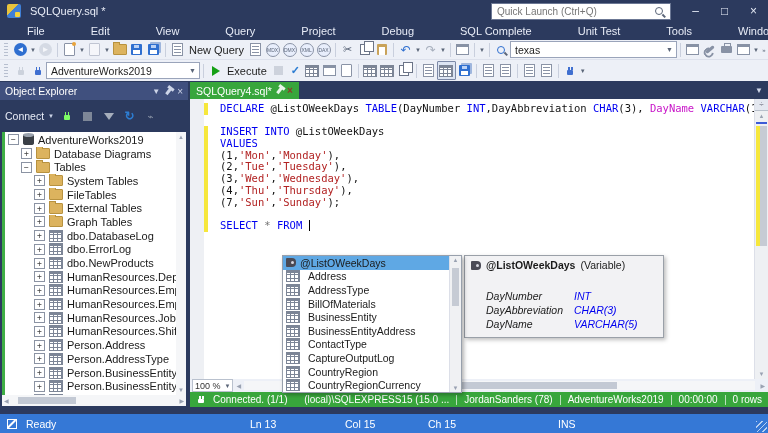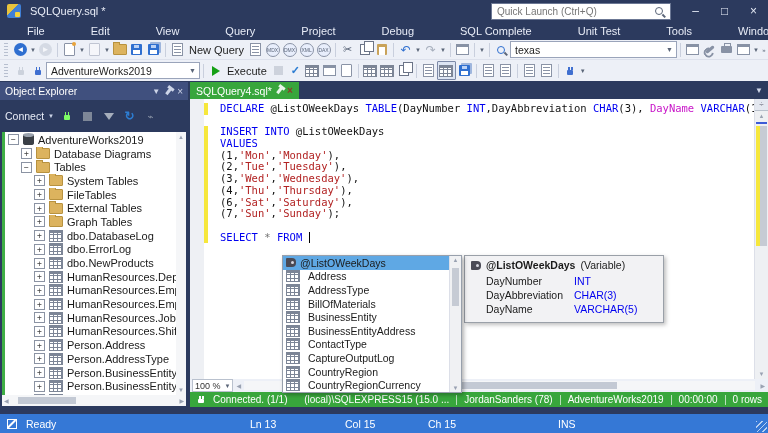--- a/index.html
+++ b/index.html
@@ -157,21 +157,21 @@
   .icon-var::after{content:"";position:absolute;right:2px;top:3px;width:3px;height:3px;background:#d8d8e0;border-radius:50%;}
   .ac-scroll{position:absolute;right:0;top:0;bottom:0;width:11px;background:#f0f1f3;border-left:1px solid #dcdfe8;}
   .ac-scroll .up{position:absolute;top:1px;left:0;right:0;text-align:center;color:#9aa2b2;font-size:6px;}
   .ac-scroll .down{position:absolute;bottom:1px;left:0;right:0;text-align:center;color:#9aa2b2;font-size:6px;}
   .ac-thumb{position:absolute;top:12px;left:2px;width:7px;height:38px;background:#c6cbd4;}
 
   
   .tip{position:absolute;left:274px;top:173px;width:186px;background:#f2f2f4;border:1px solid #9aa0a8;box-shadow:2px 2px 4px rgba(0,0,0,.25);z-index:29;padding:3px 6px 5px 6px;font-size:10.5px;}
   .tip-head{display:flex;align-items:center;gap:5px;color:#1a1a1a;}
   .tip-name{font-weight:bold;}
-  .tip-rows{margin:4px 0 0 15px;}
+  .tip-rows{margin:19px 0 0 15px;font-style:italic;}
   .tip-row{display:flex;height:14px;}
   .tip-col-name{width:88px;color:#1a1a1a;}
   .tip-col-type{color:#0000f0;}
 
   
   .statusbar{position:absolute;left:0;right:0;bottom:0;height:19px;background:#3578d6;color:#fff;font-size:10.5px;}
   .sb-item{position:absolute;top:0;height:19px;display:flex;align-items:center;}
   .sb-glyph{width:8px;height:8px;border:1.5px solid #fff;position:relative;}
   .sb-glyph::after{content:"";position:absolute;left:-2px;top:3px;width:11px;height:1.5px;background:#fff;transform:rotate(-45deg);}
   .sb-grip{position:absolute;right:1px;bottom:1px;width:11px;height:11px;
@@ -538,21 +538,20 @@
       <div class="gutter"></div>
       <div class="code-lines">
           <div class="code-line"><span class="ln-margin"></span><span class="ln-change on"></span><span class="ln-text"><span class="tk-k">DECLARE </span><span class="tk-p">@ListOWeekDays </span><span class="tk-k">TABLE</span><span class="tk-p">(DayNumber </span><span class="tk-k">INT</span><span class="tk-p">,DayAbbreviation </span><span class="tk-k">CHAR</span><span class="tk-p">(</span><span class="tk-n">3</span><span class="tk-p">), </span><span class="tk-m">DayName </span><span class="tk-k">VARCHAR</span><span class="tk-p">(</span><span class="tk-n">10</span><span class="tk-p">));</span></span></div>
           <div class="code-line"><span class="ln-margin"></span><span class="ln-change"></span><span class="ln-text"></span></div>
           <div class="code-line"><span class="ln-margin"></span><span class="ln-change on"></span><span class="ln-text"><span class="tk-k">INSERT INTO </span><span class="tk-p">@ListOWeekDays</span></span></div>
           <div class="code-line"><span class="ln-margin"></span><span class="ln-change on"></span><span class="ln-text"><span class="tk-k">VALUES</span></span></div>
           <div class="code-line"><span class="ln-margin"></span><span class="ln-change on"></span><span class="ln-text"><span class="tk-p">(1,</span><span class="tk-s">'Mon'</span><span class="tk-p">,</span><span class="tk-s">'Monday'</span><span class="tk-p">),</span></span></div>
           <div class="code-line"><span class="ln-margin"></span><span class="ln-change on"></span><span class="ln-text"><span class="tk-p">(2,</span><span class="tk-s">'Tue'</span><span class="tk-p">,</span><span class="tk-s">'Tuesday'</span><span class="tk-p">),</span></span></div>
           <div class="code-line"><span class="ln-margin"></span><span class="ln-change on"></span><span class="ln-text"><span class="tk-p">(3,</span><span class="tk-s">'Wed'</span><span class="tk-p">,</span><span class="tk-s">'Wednesday'</span><span class="tk-p">),</span></span></div>
           <div class="code-line"><span class="ln-margin"></span><span class="ln-change on"></span><span class="ln-text"><span class="tk-p">(4,</span><span class="tk-s">'Thu'</span><span class="tk-p">,</span><span class="tk-s">'Thursday'</span><span class="tk-p">),</span></span></div>
-          <div class="code-line"><span class="ln-margin"></span><span class="ln-change on"></span><span class="ln-text"><span class="tk-p">(6,</span><span class="tk-s">'Sat'</span><span class="tk-p">,</span><span class="tk-s">'Saturday'</span><span class="tk-p">),</span></span></div>
           <div class="code-line"><span class="ln-margin"></span><span class="ln-change on"></span><span class="ln-text"><span class="tk-p">(7,</span><span class="tk-s">'Sun'</span><span class="tk-p">,</span><span class="tk-s">'Sunday'</span><span class="tk-p">);</span></span></div>
           <div class="code-line"><span class="ln-margin"></span><span class="ln-change on"></span><span class="ln-text"></span></div>
           <div class="code-line"><span class="ln-margin"></span><span class="ln-change on"></span><span class="ln-text"><span class="tk-k">SELECT </span><span class="tk-o">*</span><span class="tk-p"> </span><span class="tk-k">FROM </span><span class="cursor-caret"></span></span></div>
         </div>
       <div class="code-vscroll">
         <div class="vs-split">÷</div>
         <div class="vs-up">▲</div>
         <span class="vs-mark-blue"></span>
         <span class="vs-yellow"></span>
         <span class="vs-thumb"></span>

